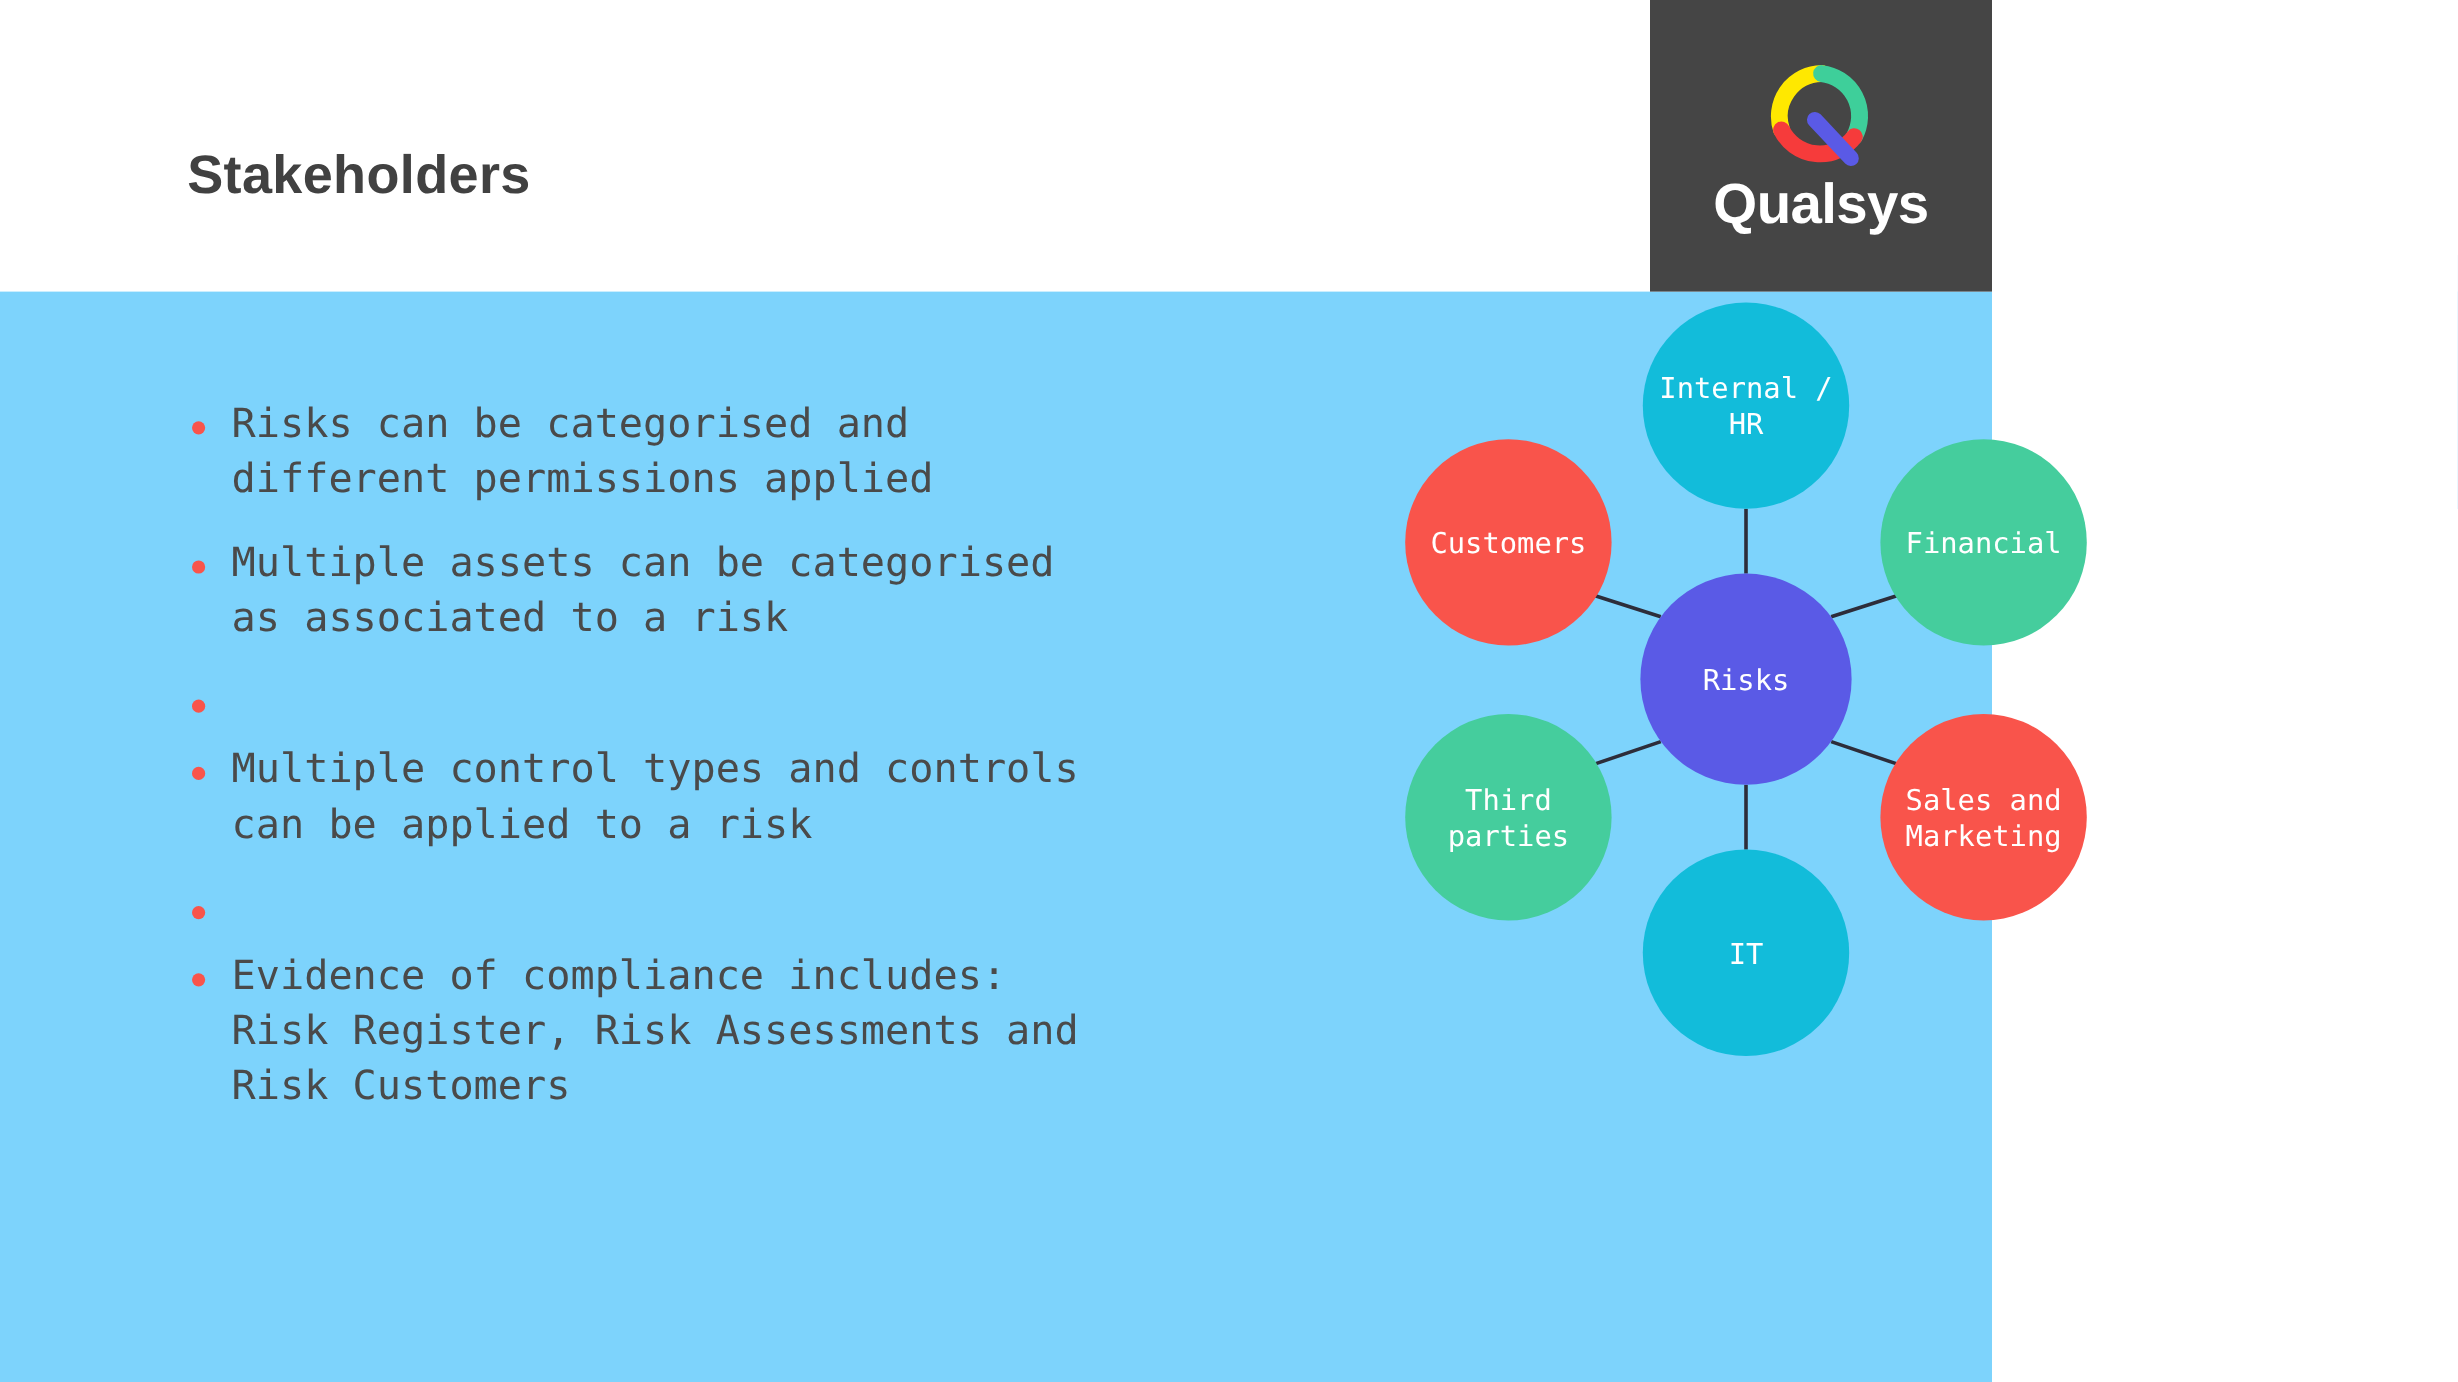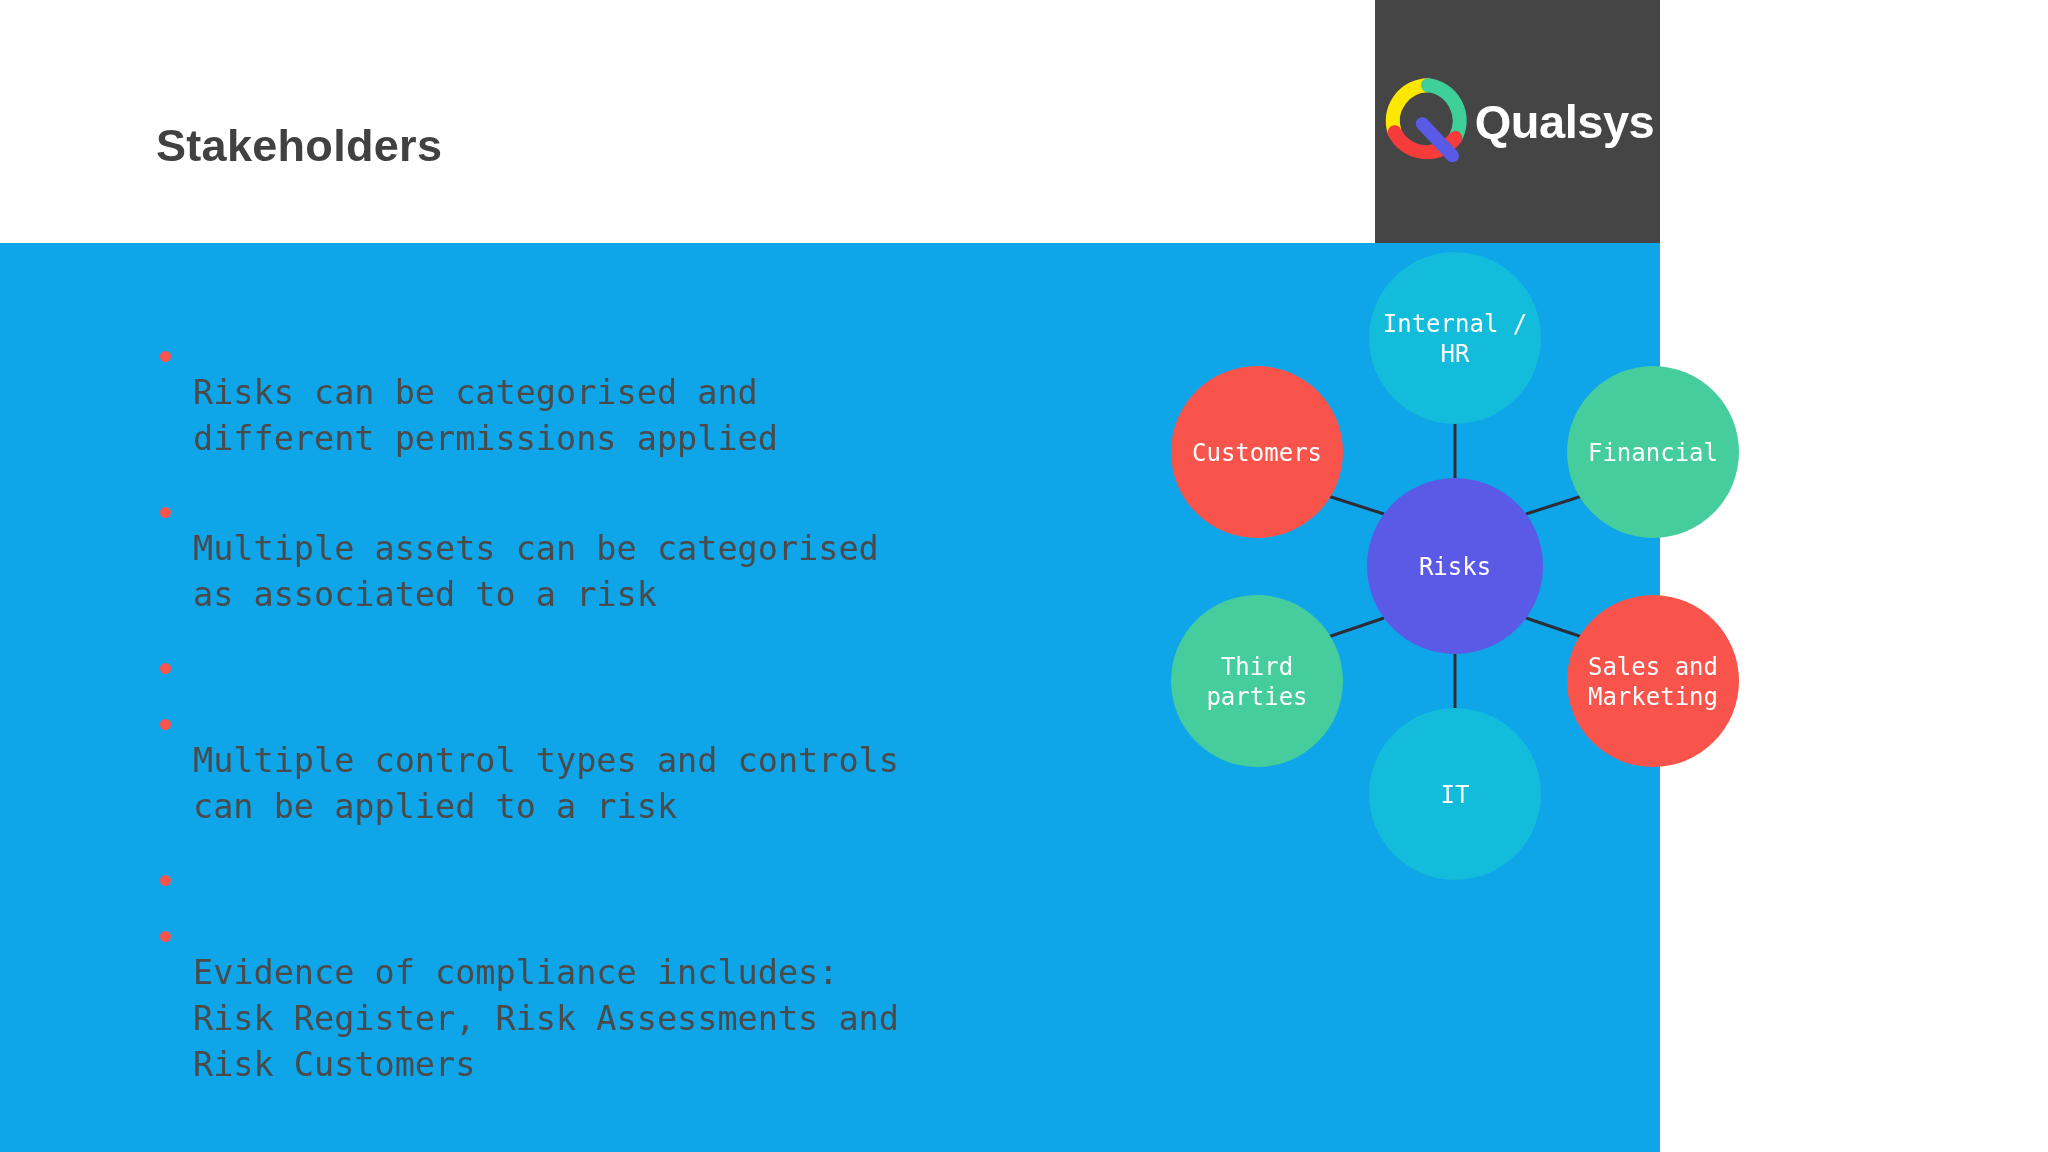--- a/index.html
+++ b/index.html
@@ -10,21 +10,21 @@
   body {
     width: 2048px;
     height: 1152px;
     overflow: hidden;
     font-family: "Liberation Sans", sans-serif;
   }
   .slide {
     position: relative;
     width: 1660px;
     height: 1152px;
-    background: #0ea5e9;
+    background: #7dd3fc;
   }
   
   .header-band {
     position: absolute;
     left: 0; top: 0;
     width: 2048px;
     height: 243px;
     background: #ffffff;
   }
   .slide-title {
@@ -39,21 +39,21 @@
     white-space: nowrap;
   }
   
   .logo-block {
     position: absolute;
     right: 0; top: 0;
     width: 285px;
     height: 243px;
     background: #454545;
     display: flex;
-    flex-direction: row;
+    flex-direction: column;
     align-items: center;
     justify-content: center;
   }
   .logo-mark {
     width: 94px;
     height: 94px;
     margin-bottom: 2px;
   }
   .logo-word {
     color: #ffffff;
@@ -84,21 +84,20 @@
     margin-top: 21px;
     margin-right: 22px;
   }
   .bullet-text {
     font-family: "DejaVu Sans Mono", "Liberation Mono", monospace;
     font-size: 33.5px;
     line-height: 46px;
     color: #4a4a4a;
     white-space: pre-line;
     letter-spacing: 0px;
-    margin-top: 40px;
   }
   
   .diagram {
     position: absolute;
     left: 1120px;
     top: 230px;
     width: 820px;
     height: 880px;
     text-align: right;
   }

